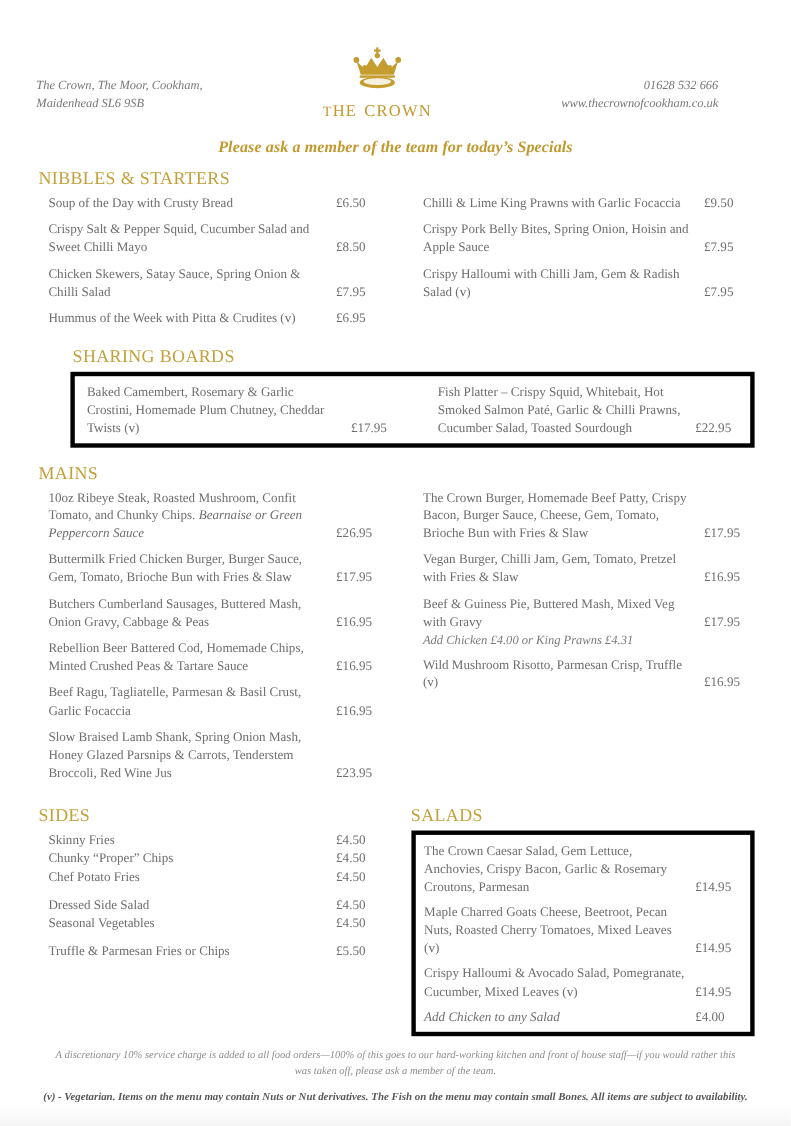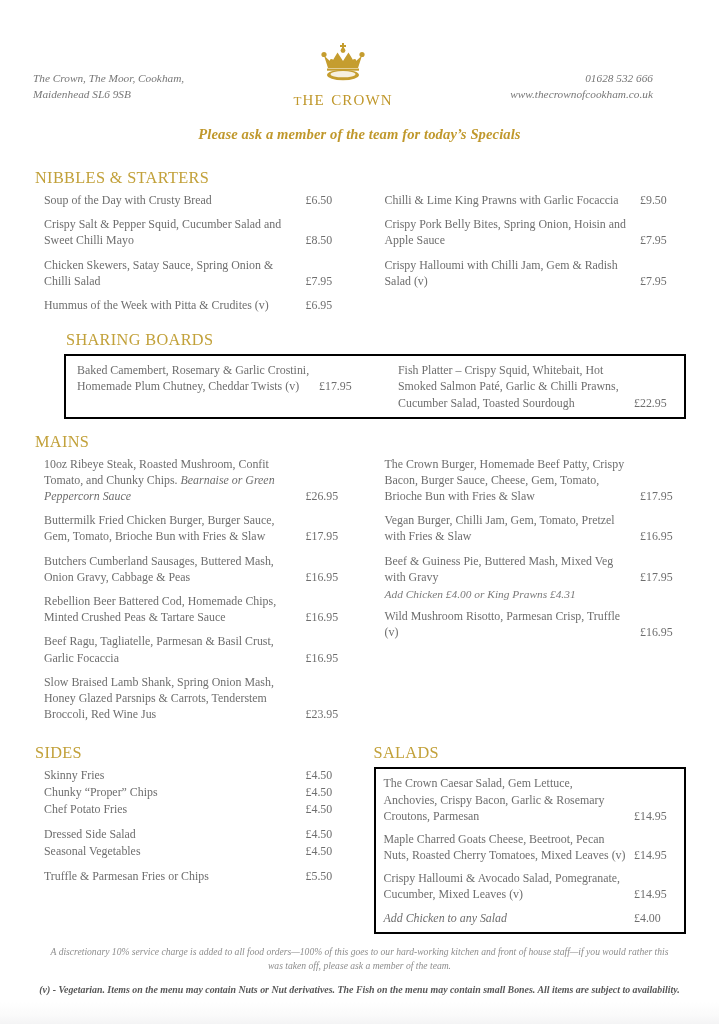--- a/index.html
+++ b/index.html
@@ -68,21 +68,21 @@
   }
   .brand-name::first-letter { font-size: 19px; }
 
   .specials {
     text-align: center;
     color: #c0982c;
     font-style: italic;
     font-weight: bold;
     font-size: 14.6px;
     margin-top: 16px;
-    margin-bottom: 25px;
+    margin-bottom: 9px;
     letter-spacing: 0.1px;
   }
 
   
   .section-title {
     color: #c2a13a;
     font-size: 16.3px;
     letter-spacing: 0.35px;
     margin: 0 0 4px 2px;
     font-weight: normal;
@@ -121,21 +121,21 @@
     font-style: italic;
     font-size: 11.4px;
     color: #7a7a7a;
     padding-left: 11px;
     margin-top: -5px;
     margin-bottom: 8px;
   }
 
   
   .boxed {
-    border: 2px solid #000000;
+    border: 4px solid #000000;
     box-sizing: border-box;
     padding: 6px 4px 4px 0px;
   }
   .boxed .item { margin-bottom: 7px; }
   .boxed .item:last-child { margin-bottom: 2px; }
 
   .sharing-box { display: flex; }
   .sharing-box .col { width: 50%; }
   .sharing-box .col.right { padding-left: 14px; }
 

